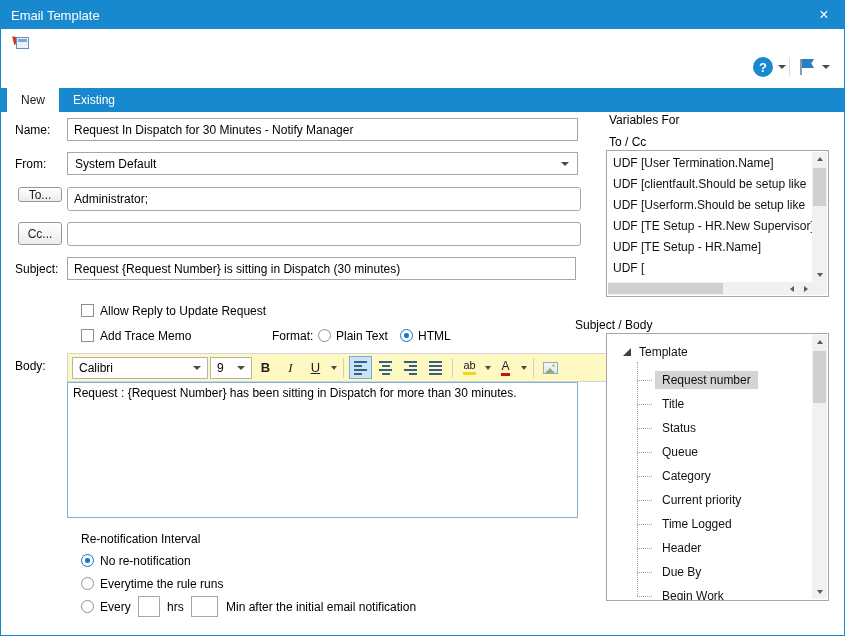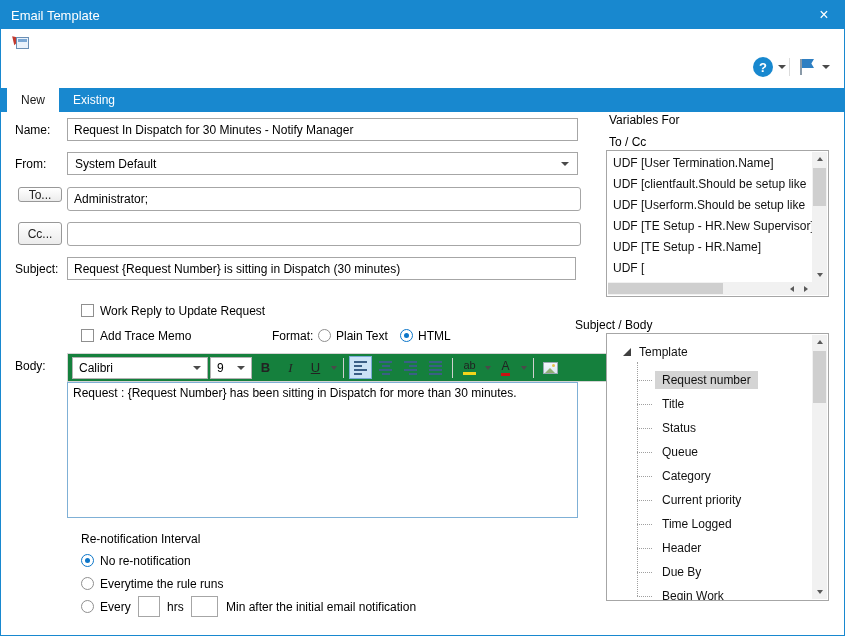--- a/index.html
+++ b/index.html
@@ -37,21 +37,21 @@
   .combo { position:absolute; border:1px solid #a6a6a6; background:#fff; font-size:12px; display:flex; align-items:center; padding:0 7px; }
   .combo .val { font-weight:normal; }
   .combo .car { position:absolute; right:8px; top:9px; width:0; height:0; border-left:4px solid transparent; border-right:4px solid transparent; border-top:4px solid #4a4a4a; }
   .sbtn { position:absolute; border:1px solid #989898; border-radius:3px; background:linear-gradient(#ffffff,#ececec); font-size:12px; display:flex; align-items:center; justify-content:center; color:#222; }
   .cb { position:absolute; width:13px; height:13px; border:1px solid #8f8f8f; background:#fff; }
   .rb { position:absolute; width:13px; height:13px; border:1px solid #8f8f8f; border-radius:50%; background:#fff; }
   .rb.on { border-color:#0c76c9; }
   .rb.on::after { content:""; position:absolute; left:3px; top:3px; width:5px; height:5px; border-radius:50%; background:#0c76c9; }
 
   
-  .etb { position:absolute; left:66px; top:352px; width:576px; height:29px; background:#15803d; border:1px solid #d4d4d4; display:flex; align-items:center; padding:0 4px; gap:2px; }
+  .etb { position:absolute; left:66px; top:352px; width:576px; height:29px; background:#fef9c3; border:1px solid #d4d4d4; display:flex; align-items:center; padding:0 4px; gap:2px; }
   .ecombo { height:22px; border:1px solid #b3b3b3; background:#fff; font-size:12px; display:flex; align-items:center; padding:0 6px; position:relative; }
   .ecombo .car { margin-left:auto; width:0; height:0; border-left:4px solid transparent; border-right:4px solid transparent; border-top:4px solid #4a4a4a; }
   .font-combo { width:136px; }
   .size-combo { width:42px; }
   .tb { width:23px; height:23px; display:flex; align-items:center; justify-content:center; font-size:13px; color:#222; border:1px solid transparent; }
   .tb.active { background:#cbe3f6; border-color:#79abd6; }
   .tb .u { text-decoration:underline; }
   .tb.bold { font-weight:bold; }
   .tb.italic { font-style:italic; font-family:"Liberation Serif", serif; }
   .mini-car { width:9px; height:23px; display:flex; align-items:center; justify-content:center; }
@@ -145,21 +145,21 @@
   <div class="sbtn" style="left:17px; top:186px; width:44px; height:15px;">To...</div>
   <input class="tinput rounded" style="left: 66px; top: 186px; width: 514px; height: 24px;" value="Administrator;">
 
   <div class="sbtn" style="left:17px; top:221px; width:44px; height:23px;">Cc...</div>
   <input class="tinput rounded" style="left: 66px; top: 221px; width: 514px; height: 24px;" value="">
 
   <span class="flabel" style="left:14px; top:261px;">Subject:</span>
   <input class="tinput" style="left: 66px; top: 256px; width: 509px; height: 23px;" value="Request {Request Number} is sitting in Dispatch (30 minutes)">
 
   <span class="cb" style="left:80px; top:303px;"></span>
-  <span class="flabel" style="left:99px; top:303px;">Work Reply to Update Request</span>
+  <span class="flabel" style="left:99px; top:303px;">Allow Reply to Update Request</span>
 
   <span class="cb" style="left:80px; top:328px;"></span>
   <span class="flabel" style="left:99px; top:328px;">Add Trace Memo</span>
   <span class="flabel" style="left:271px; top:328px;">Format:</span>
   <span class="rb" style="left:317px; top:328px;"></span>
   <span class="flabel" style="left:335px; top:328px;">Plain Text</span>
   <span class="rb on" style="left:399px; top:328px;"></span>
   <span class="flabel" style="left:417px; top:328px;">HTML</span>
 
   <span class="flabel" style="left:14px; top:358px;">Body:</span>

